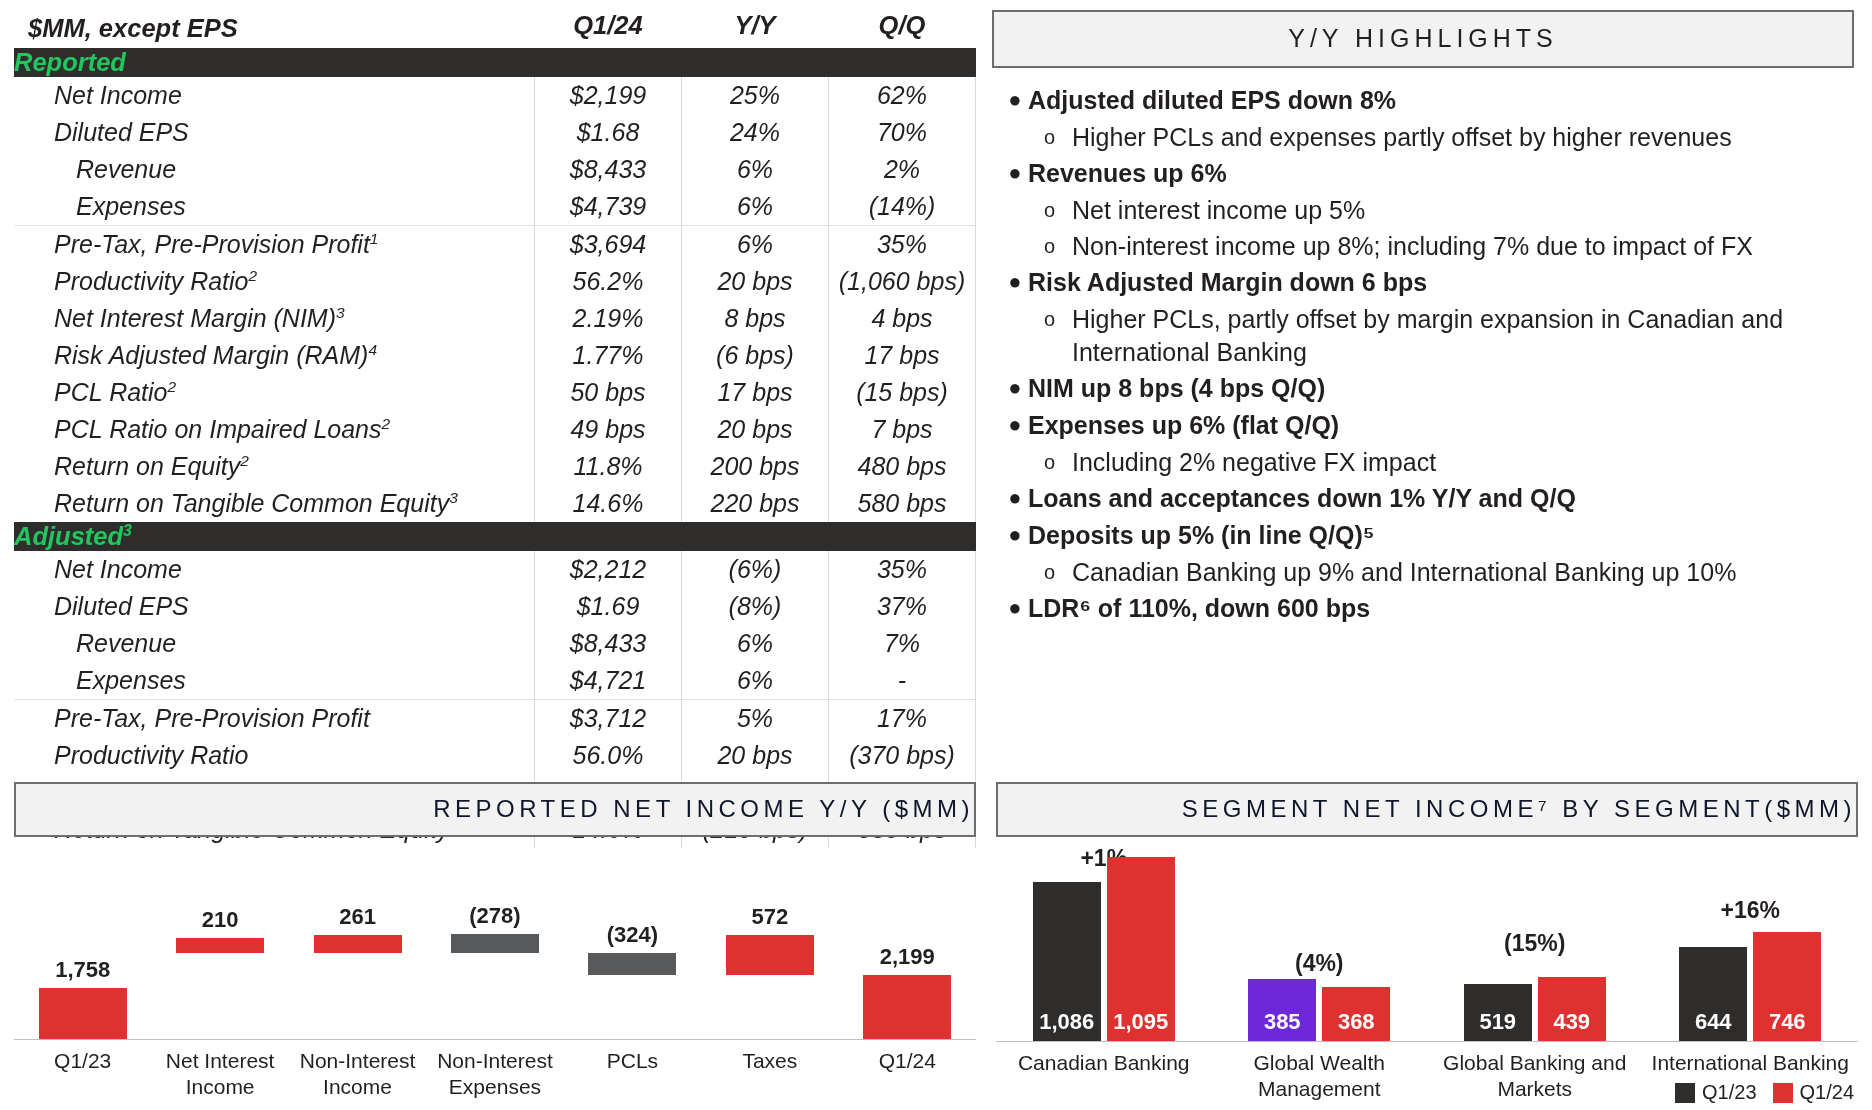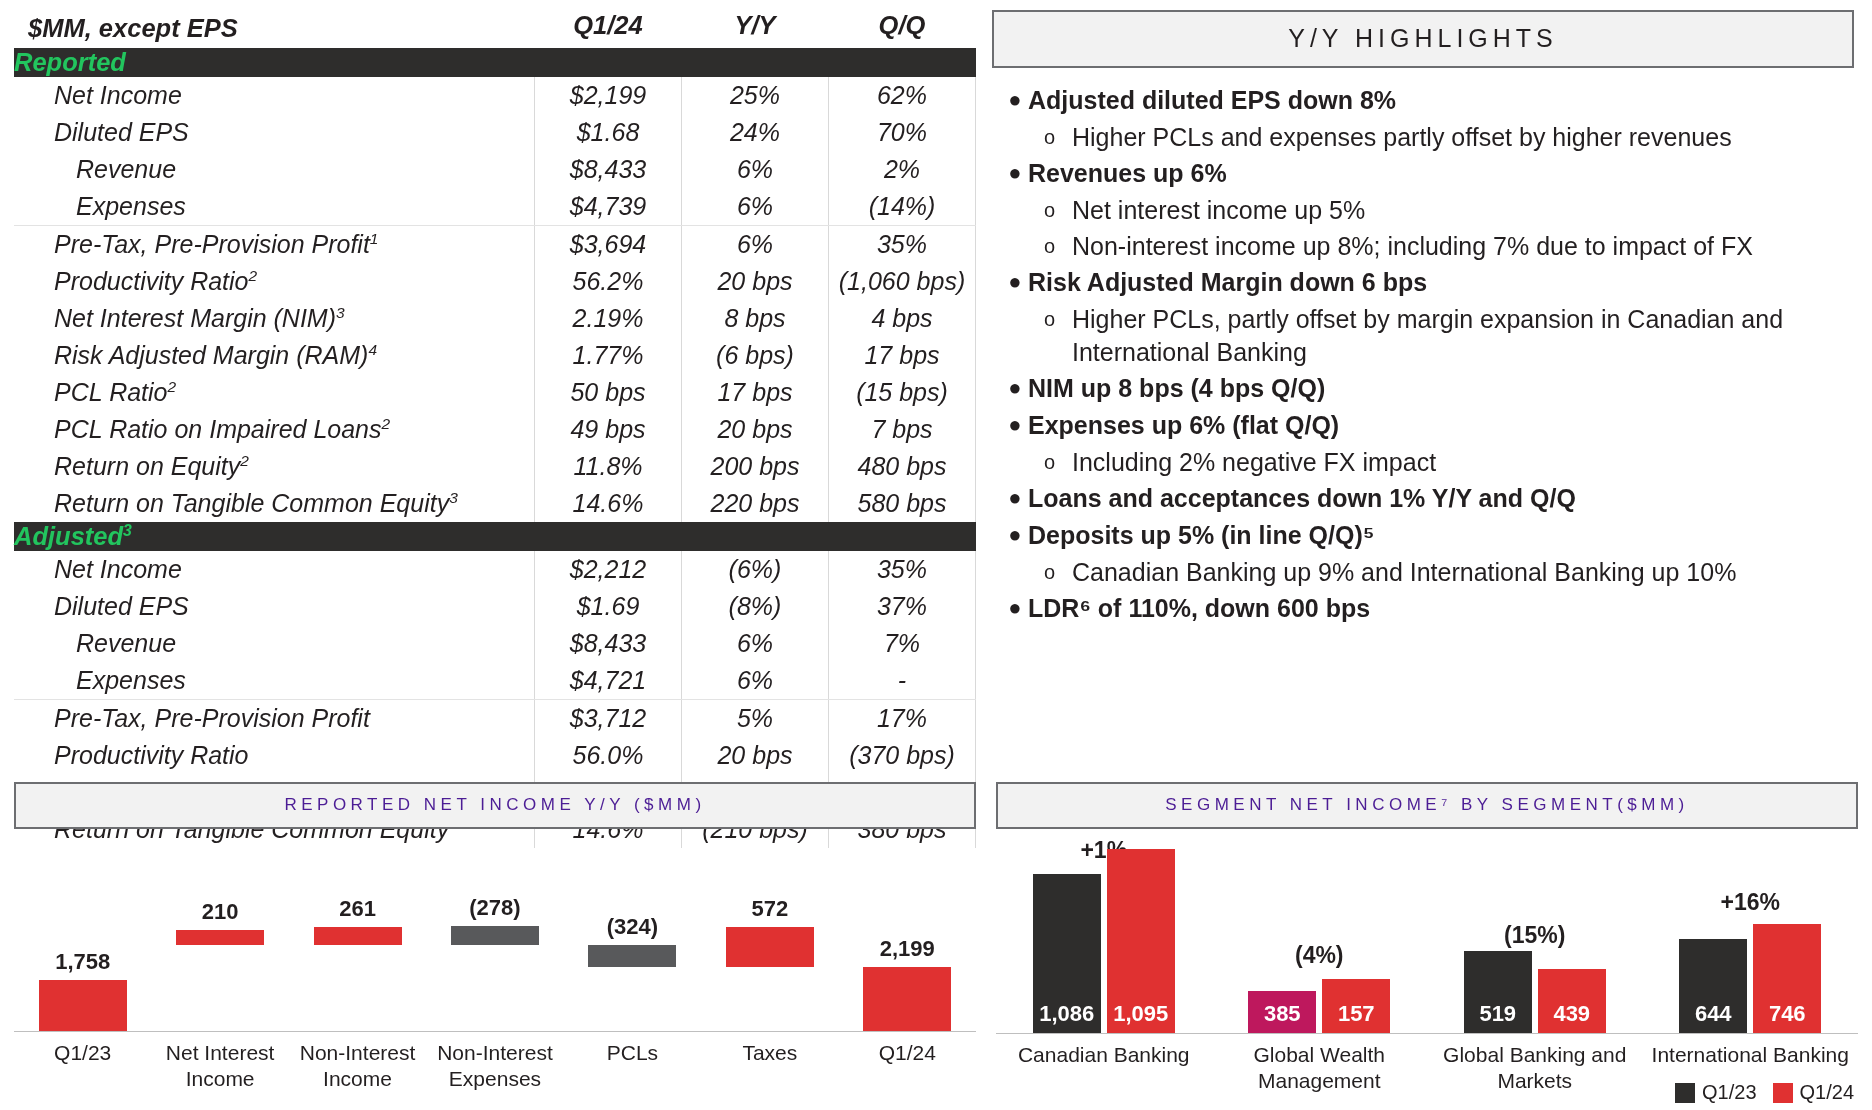--- a/index.html
+++ b/index.html
@@ -52,22 +52,22 @@
   .hl-sub { display:flex; align-items:flex-start; margin-bottom:3px; padding-left:42px; }
   .hl-sub .bullet { width:28px; flex:0 0 28px; font-size:20px; line-height:33px; text-align:left; }
   .hl-sub .txt { font-size:25px; line-height:33px; font-weight:normal; }
 
   
   .chart-panel { position:absolute; }
   .chart-left  { left:14px;  top:782px; width:962px; height:318px; }
   .chart-right { left:996px; top:782px; width:862px; height:318px; }
   .chart-title {
     border:2px solid #6d6e71; background:#f2f2f2;
-    text-align:center; font-size:17px; letter-spacing:4.5px;
-    padding:11px 0 12px 0; color:#4c1d95; white-space:nowrap;
+    text-align:right; font-size:24px; letter-spacing:4.5px;
+    padding:11px 0 12px 0; color:#0f172a; white-space:nowrap;
   }
 
   
   .wf-area { position:relative; height:180px; margin-top:22px; }
   .wf-cols { display:flex; height:100%; align-items:flex-end; }
   .wf-col { flex:1; position:relative; height:100%; }
   .wf-bar { position:absolute; left:18%; width:64%; }
   .wf-lbl {
     position:absolute; left:0; width:100%; text-align:center;
     font-size:22px; font-weight:bold; white-space:nowrap;
@@ -357,30 +357,30 @@
             <div class="seg-delta" style="bottom:168.6px">+1%</div>
             <div class="seg-bar" style="height:159.28px;background:#2e2d2c">
               <span class="seg-val">1,086</span>
             </div>
             <div class="seg-bar" style="height:184px;background:#e03131">
               <span class="seg-val">1,095</span>
             </div>
           </div>
           <div class="seg-group">
             <div class="seg-delta" style="bottom:64.46666666666667px">(4%)</div>
-            <div class="seg-bar" style="height:42px;background:#be185d">
+            <div class="seg-bar" style="height:62px;background:#6d28d9">
               <span class="seg-val">385</span>
             </div>
             <div class="seg-bar" style="height:53.97333333333333px;background:#e03131">
-              <span class="seg-val">157</span>
+              <span class="seg-val">368</span>
             </div>
           </div>
           <div class="seg-group">
             <div class="seg-delta" style="bottom:84.12px">(15%)</div>
-            <div class="seg-bar" style="height:82px;background:#2e2d2c">
+            <div class="seg-bar" style="height:57px;background:#2e2d2c">
               <span class="seg-val">519</span>
             </div>
             <div class="seg-bar" style="height:64.38666666666667px;background:#e03131">
               <span class="seg-val">439</span>
             </div>
           </div>
           <div class="seg-group">
             <div class="seg-delta" style="bottom:117.41333333333334px">+16%</div>
             <div class="seg-bar" style="height:94.45333333333332px;background:#2e2d2c">
               <span class="seg-val">644</span>

